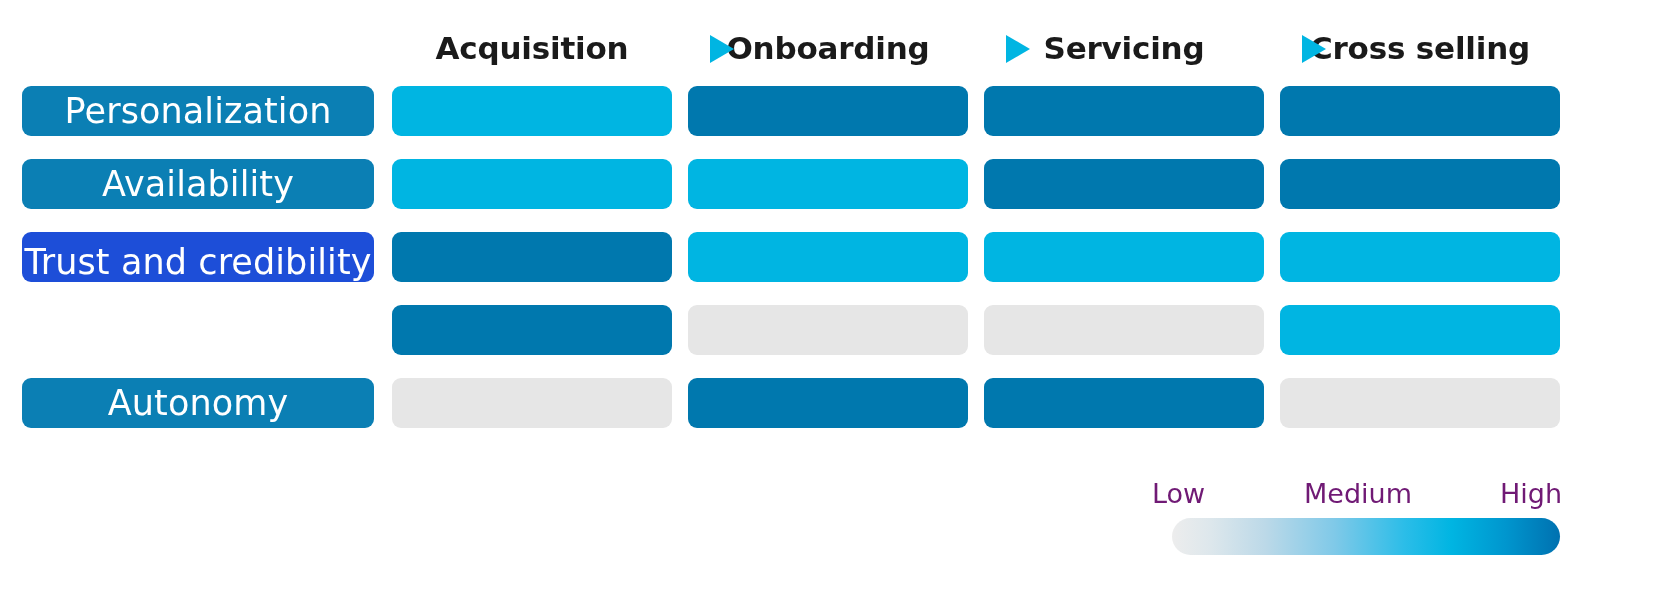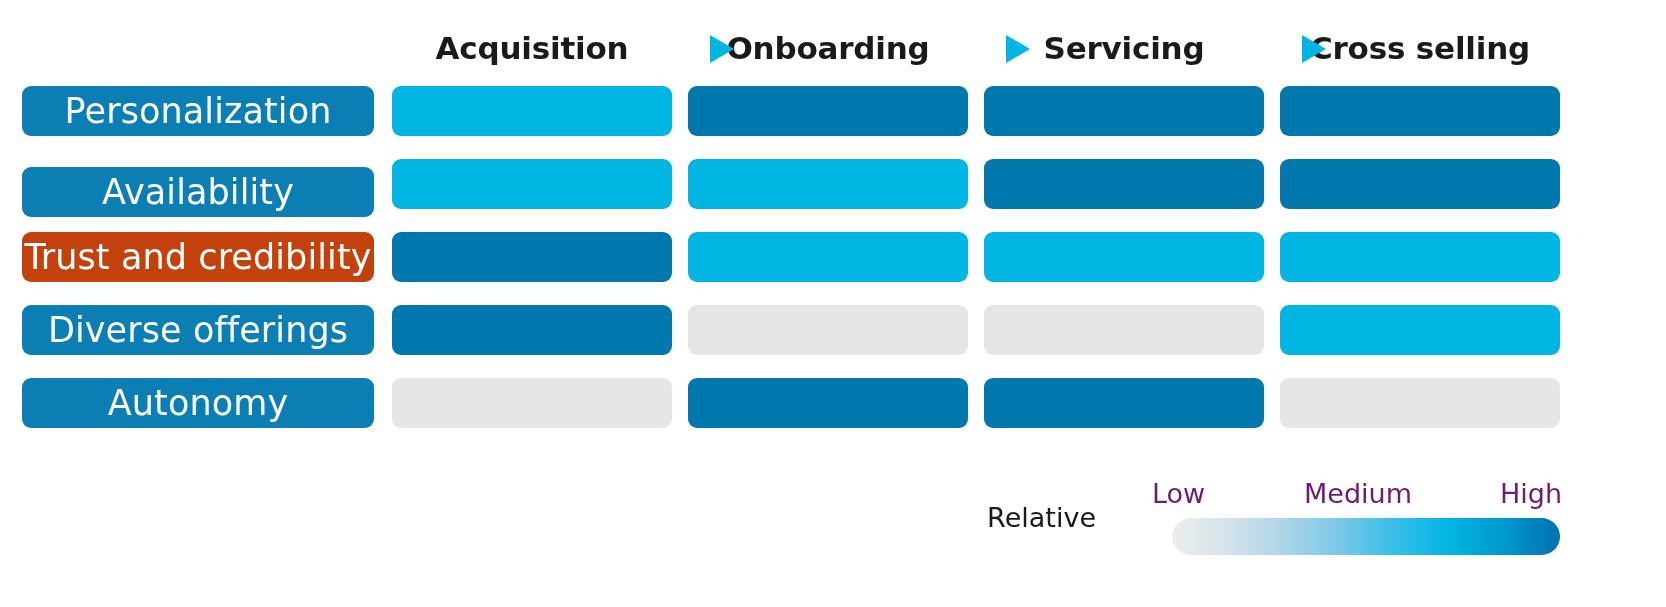--- a/index.html
+++ b/index.html
@@ -161,60 +161,56 @@
       <div class="grid-row" style="top: 86px;">
         <div class="row-label" style="background: rgb(11, 127, 180);">
           <div class="row-label-text" style="color: rgb(255, 255, 255);">Personalization</div>
         </div>
         <div class="cell" style="left: 392px; background: rgb(0, 181, 226);"></div>
         <div class="cell" style="left: 688px; background: rgb(0, 120, 174);"></div>
         <div class="cell" style="left: 984px; background: rgb(0, 120, 174);"></div>
         <div class="cell" style="left: 1280px; background: rgb(0, 120, 174);"></div>
       </div>
       <div class="grid-row" style="top: 159px;">
-        <div class="row-label" style="background: rgb(11, 127, 180); margin-top: 8px;">
+        <div class="row-label" style="background: rgb(11, 127, 180);">
           <div class="row-label-text" style="color: rgb(255, 255, 255);">Availability</div>
         </div>
         <div class="cell" style="left: 392px; background: rgb(0, 181, 226);"></div>
         <div class="cell" style="left: 688px; background: rgb(0, 181, 226);"></div>
         <div class="cell" style="left: 984px; background: rgb(0, 120, 174);"></div>
         <div class="cell" style="left: 1280px; background: rgb(0, 120, 174);"></div>
       </div>
       <div class="grid-row" style="top: 232px;">
-        <div class="row-label" style="background: #c2410c;">
+        <div class="row-label" style="background: #1d4ed8; align-items: flex-end;">
           <div class="row-label-text" style="color: rgb(255, 255, 255);">Trust and credibility</div>
         </div>
         <div class="cell" style="left: 392px; background: rgb(0, 120, 174);"></div>
         <div class="cell" style="left: 688px; background: rgb(0, 181, 226);"></div>
         <div class="cell" style="left: 984px; background: rgb(0, 181, 226);"></div>
         <div class="cell" style="left: 1280px; background: rgb(0, 181, 226);"></div>
       </div>
       <div class="grid-row" style="top: 305px;">
-        <div class="row-label" style="background: rgb(11, 127, 180);">
-          <div class="row-label-text" style="color: rgb(255, 255, 255);">Diverse offerings</div>
-        </div>
         <div class="cell" style="left: 392px; background: rgb(0, 120, 174);"></div>
         <div class="cell" style="left: 688px; background: rgb(230, 230, 230);"></div>
         <div class="cell" style="left: 984px; background: rgb(230, 230, 230);"></div>
         <div class="cell" style="left: 1280px; background: rgb(0, 181, 226);"></div>
       </div>
       <div class="grid-row" style="top: 378px; padding-left: 43px;">
         <div class="row-label" style="background: rgb(11, 127, 180);">
           <div class="row-label-text" style="color: rgb(255, 255, 255);">Autonomy</div>
         </div>
         <div class="cell" style="left: 392px; background: rgb(230, 230, 230);"></div>
         <div class="cell" style="left: 688px; background: rgb(0, 120, 174);"></div>
         <div class="cell" style="left: 984px; background: rgb(0, 120, 174);"></div>
         <div class="cell" style="left: 1280px; background: rgb(230, 230, 230);"></div>
       </div>
     </div>
 
   <div class="legend">
     <div class="legend-title">
-      <span>Relative</span>
     </div>
     <div class="legend-bar"></div>
     <div id="legend-ticks">
         <div class="legend-tick" style="left: 212px;">Low</div>
         <div class="legend-tick" style="left: 364px;">Medium</div>
         <div class="legend-tick" style="left: 560px;">High</div>
       </div>
   </div>
 
 </div>

